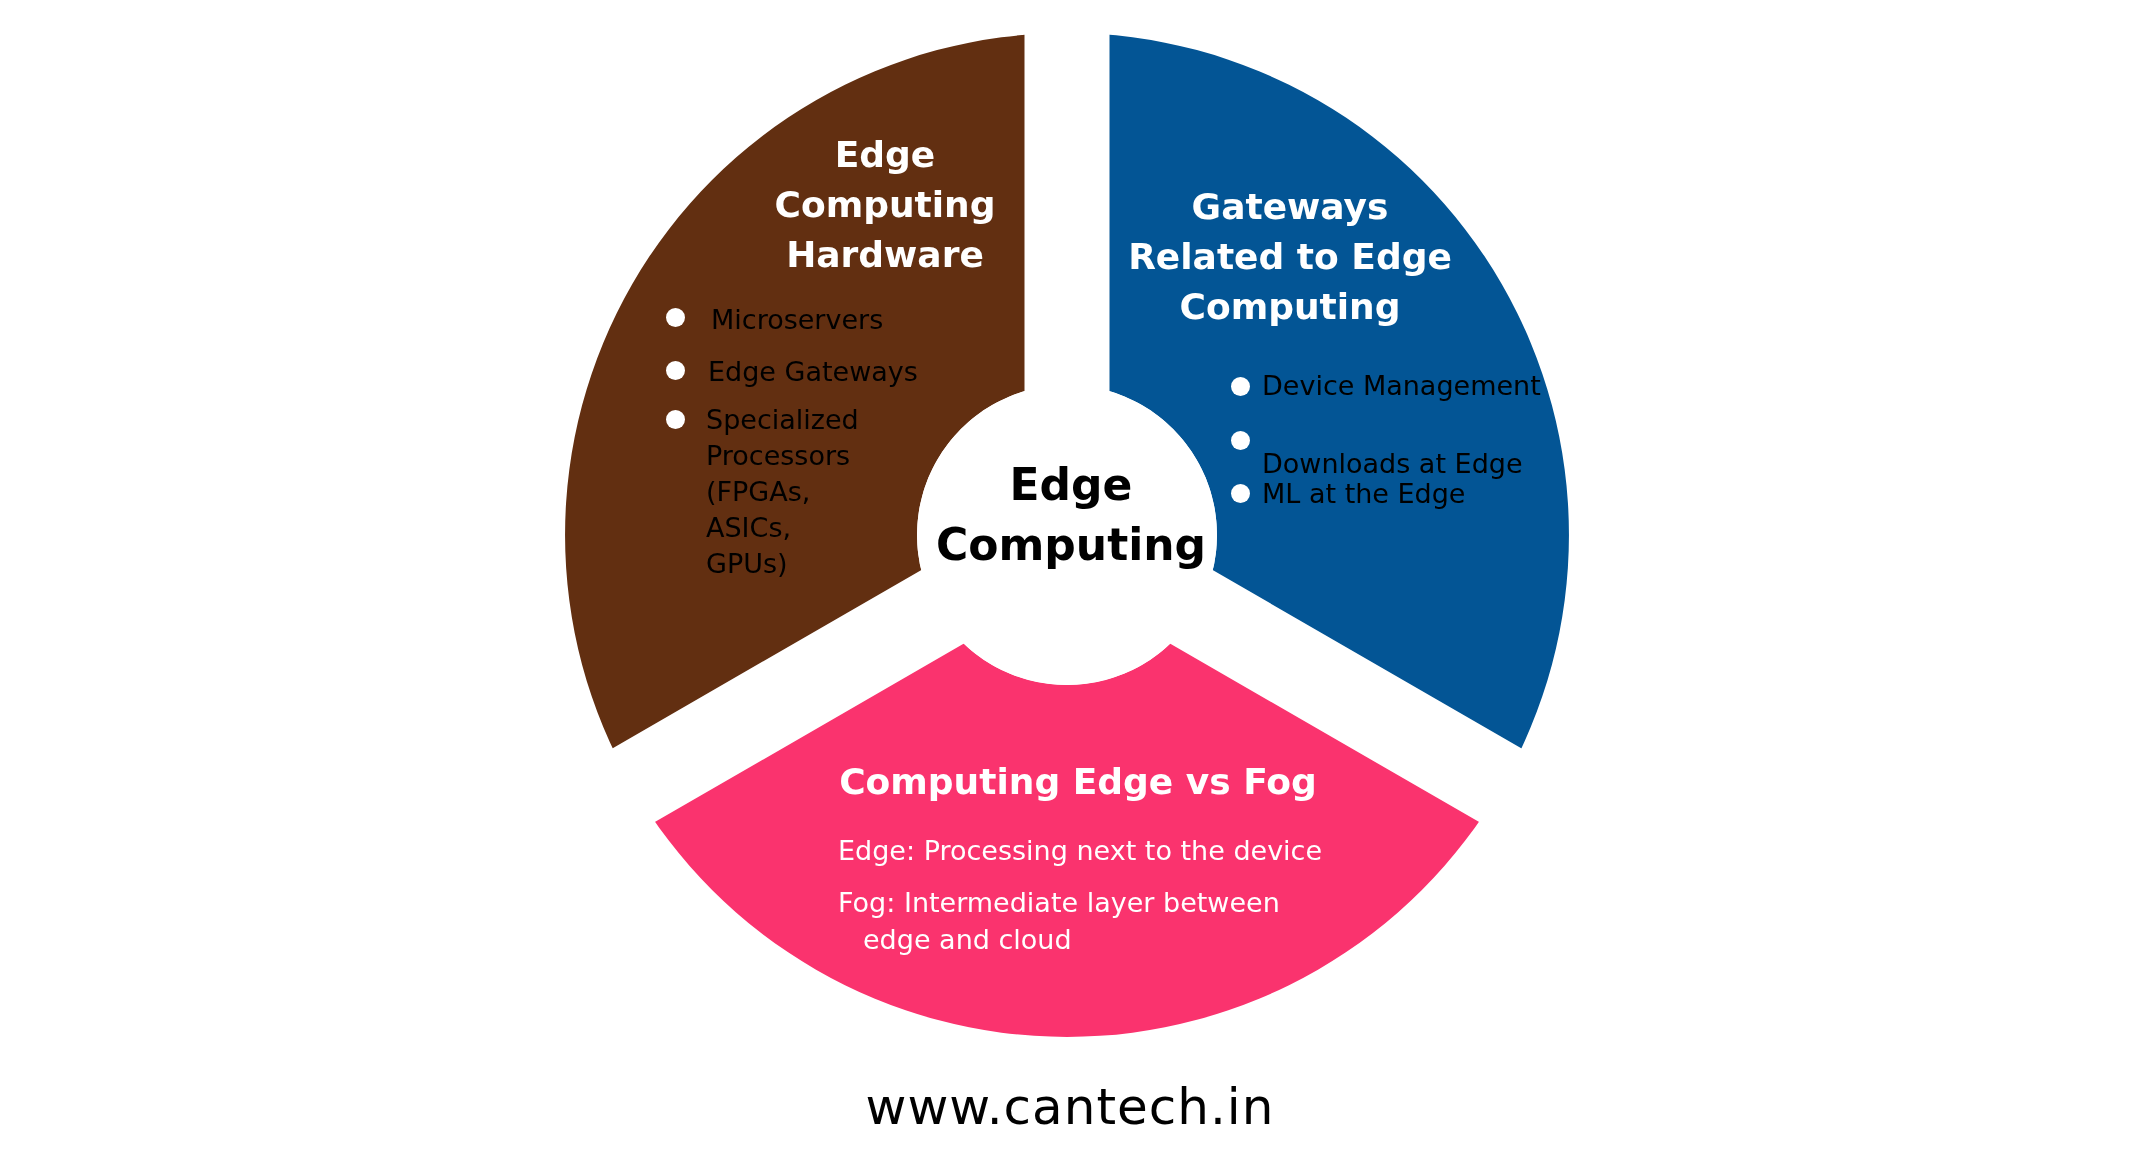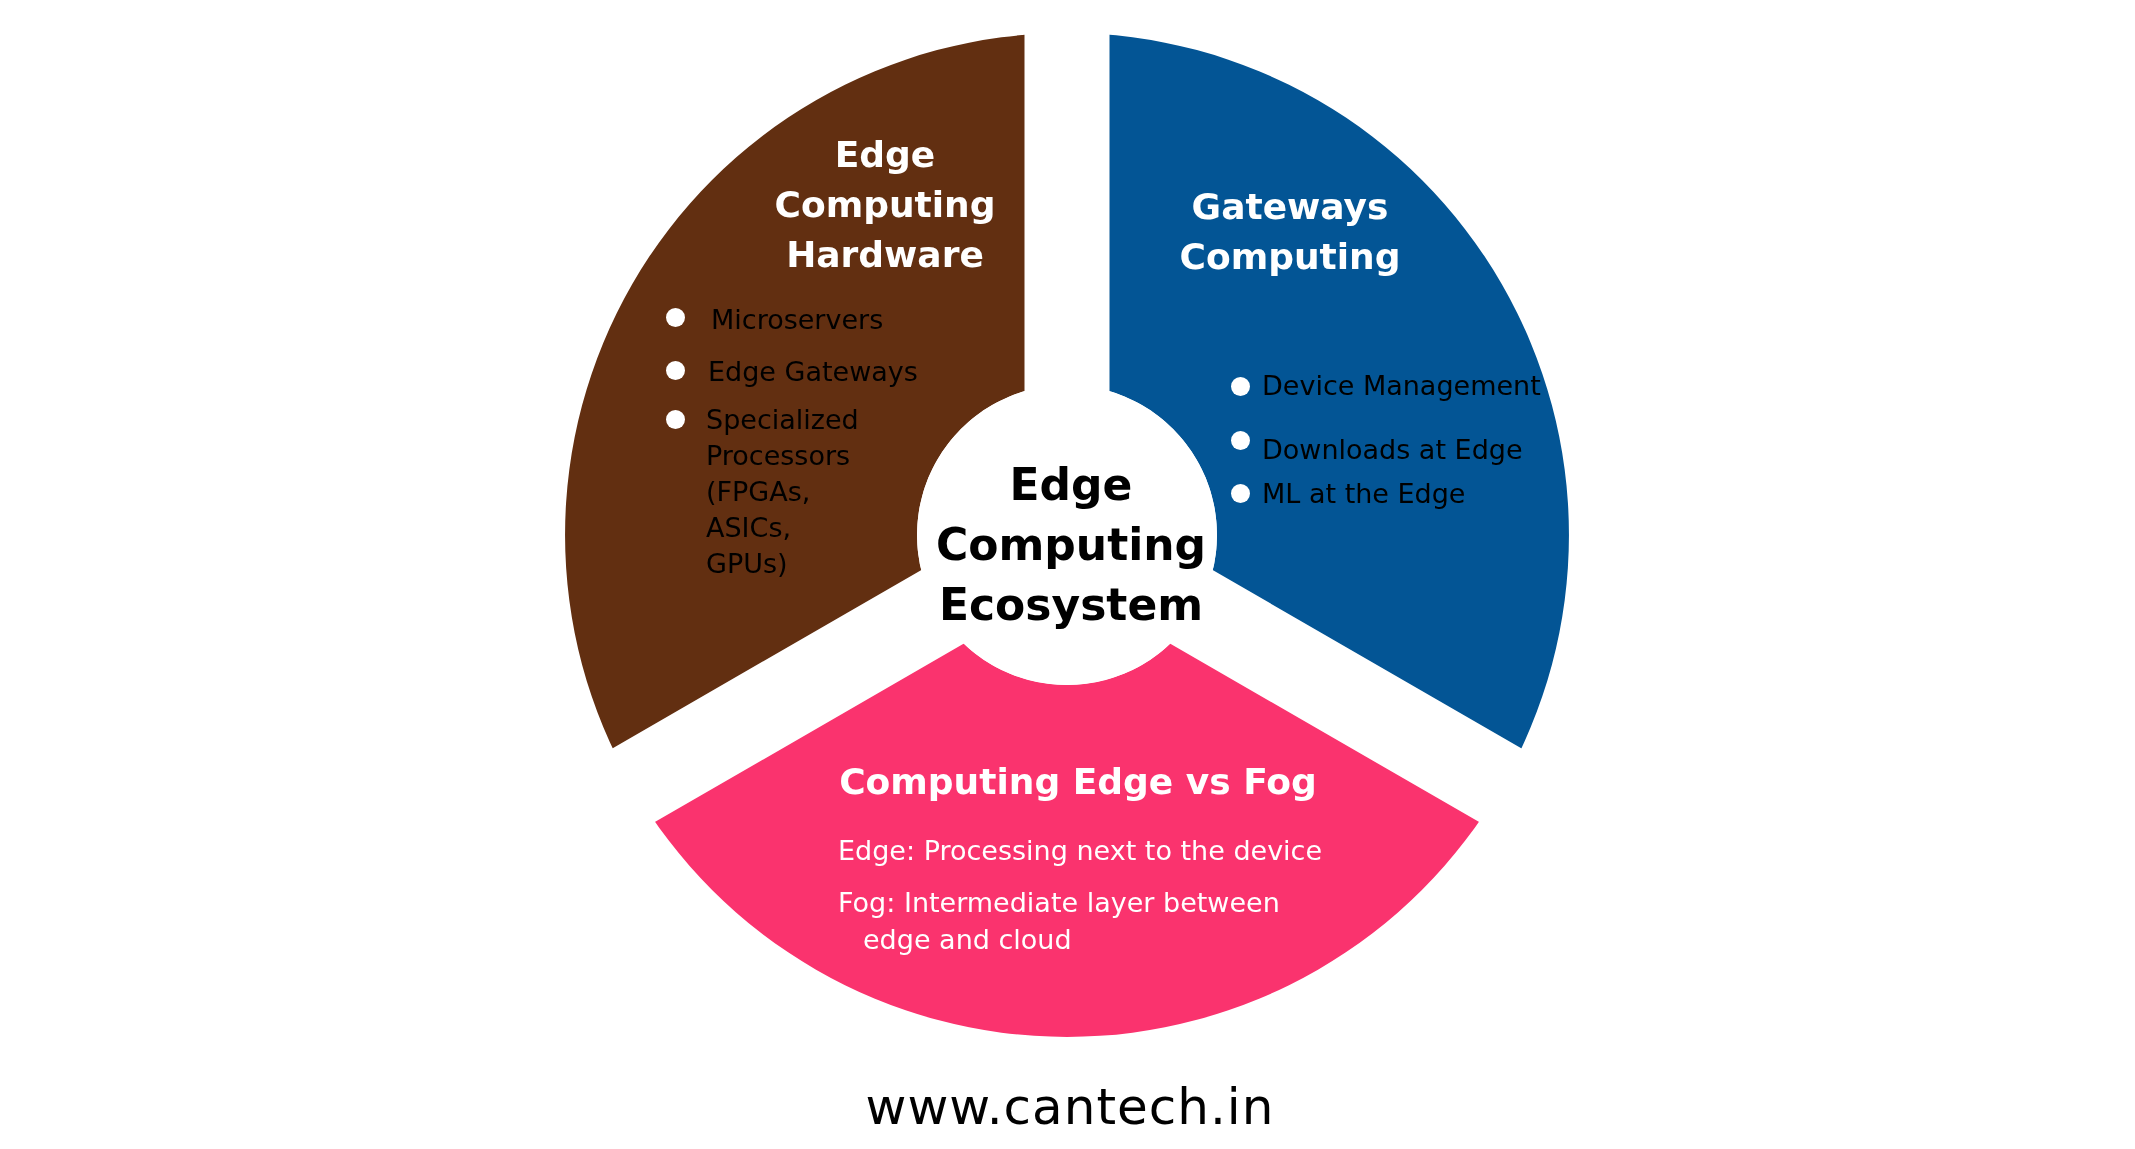--- a/index.html
+++ b/index.html
@@ -46,33 +46,33 @@
 <div class="t item" style="left:706px; top:402px;">
   <div>Specialized</div>
   <div>Processors</div>
   <div>(FPGAs,</div>
   <div>ASICs,</div>
   <div>GPUs)</div>
 </div>
 
 <div class="t seg-title" style="left:1290px; top:182px;">
   <div>Gateways</div>
+  <div>Related to Edge</div>
   <div>Computing</div>
 </div>
 <div class="bullet" style="left:1231px; top:377px;"></div>
 <div class="t item" style="left:1262px; top:368px;">Device Management</div>
 <div class="bullet" style="left:1231px; top:431px;"></div>
-<div class="t item" style="left:1262px; top:432px;">Downloads at Edge</div>
+<div class="t item" style="left:1262px; top:446px;">Downloads at Edge</div>
 <div class="bullet" style="left:1231px; top:484px;"></div>
 <div class="t item" style="left:1262px; top:476px;">ML at the Edge</div>
 
 <div class="t center-title" style="left:1071px; top:455px;">
   <div>Edge</div>
   <div>Computing</div>
-  <div>Ecosystem</div>
 </div>
 
 <div class="t seg-title" style="left:1078px; top:757px;">Computing Edge vs Fog</div>
 <div class="t pink-line" style="left:838px; top:833px;">
   <span>Edge:</span>
   <span>Processing next to the device</span>
 </div>
 <div class="t pink-line" style="left:838px; top:885px;text-align:center;">
   <span>Fog:</span>
   <span>Intermediate layer between</span>

